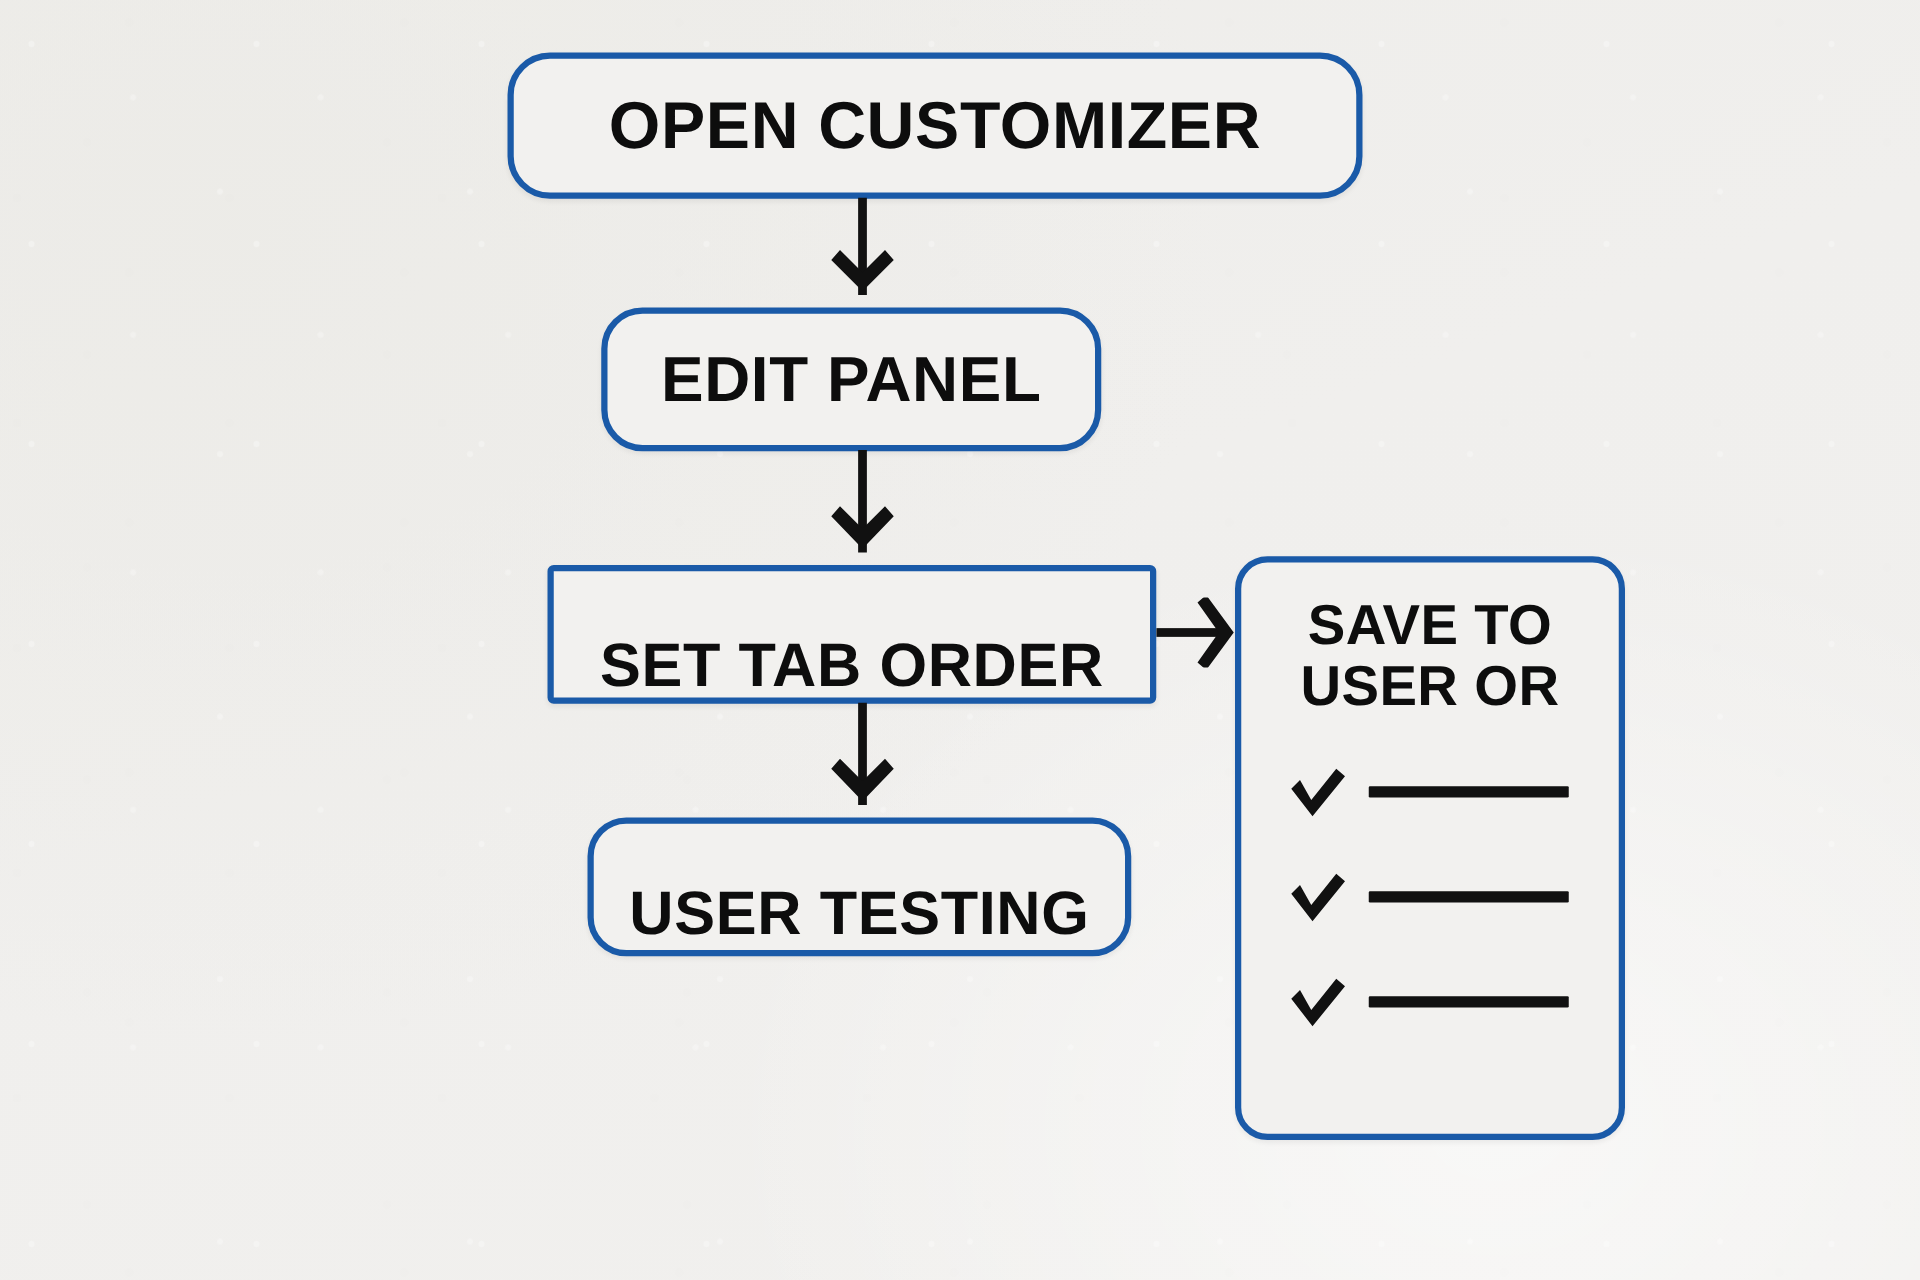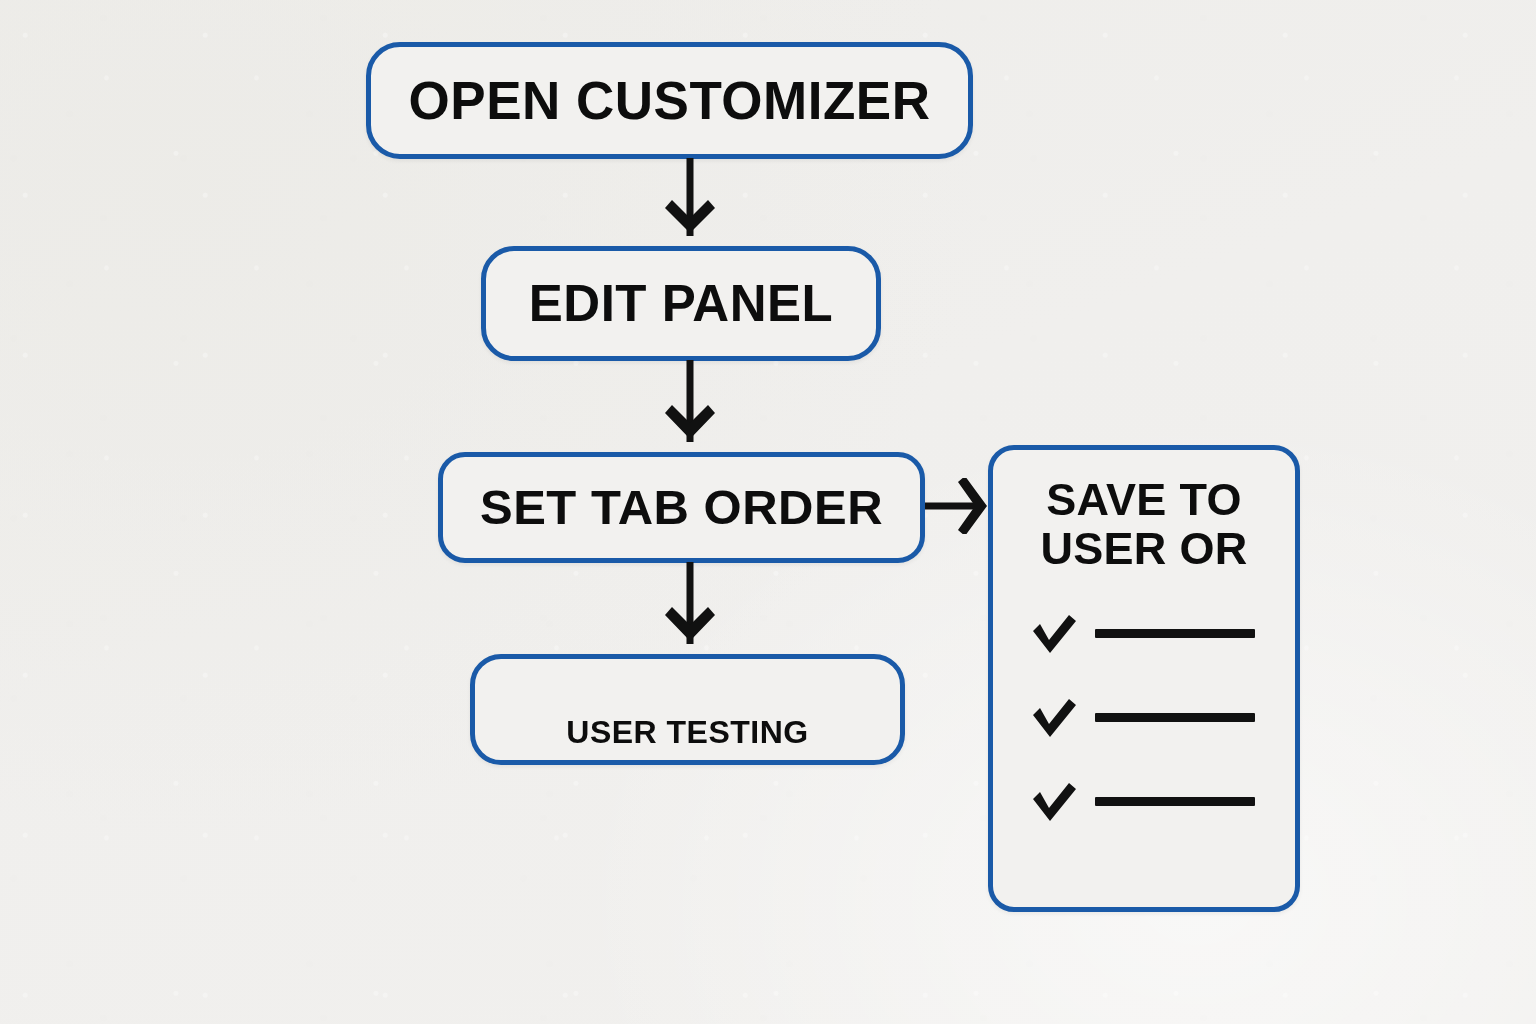--- a/index.html
+++ b/index.html
@@ -55,31 +55,31 @@
   .node-label {
     font-weight: 700;
     color: #0d0d0d;
     letter-spacing: 0.5px;
     white-space: nowrap;
     line-height: 1;
     text-align: center;
   }
 
   
-  #node-open-customizer { left: 366px; top: 42px;  width: 607px; height: 117px; border-radius: 34px; }
+  #node-open-customizer { left: 406px; top: 42px;  width: 684px; height: 117px; border-radius: 34px; }
   #node-open-customizer .node-label { font-size: 53px; }
 
   #node-edit-panel      { left: 481px; top: 246px; width: 400px; height: 115px; border-radius: 33px; }
   #node-edit-panel .node-label { font-size: 51px; }
 
-  #node-set-tab-order   { left: 438px; top: 452px; width: 487px; height: 111px; border-radius: 27px; }
+  #node-set-tab-order   { left: 438px; top: 452px; width: 487px; height: 111px; border-radius: 5px; align-items: flex-end; }
   #node-set-tab-order .node-label { font-size: 49px; }
 
   #node-user-testing    { left: 470px; top: 654px; width: 435px; height: 111px; border-radius: 31px; }
-  #node-user-testing .node-label { font-size: 32px; margin-top: 44px; }
+  #node-user-testing .node-label { font-size: 49px; margin-top: 44px; }
 
   
   #panel-save {
     position: absolute;
     box-sizing: border-box;
     left: 988px; top: 445px;
     width: 312px; height: 467px;
     border: 5px solid #1a5aa8;
     border-radius: 26px;
     background: #f2f1ef;

